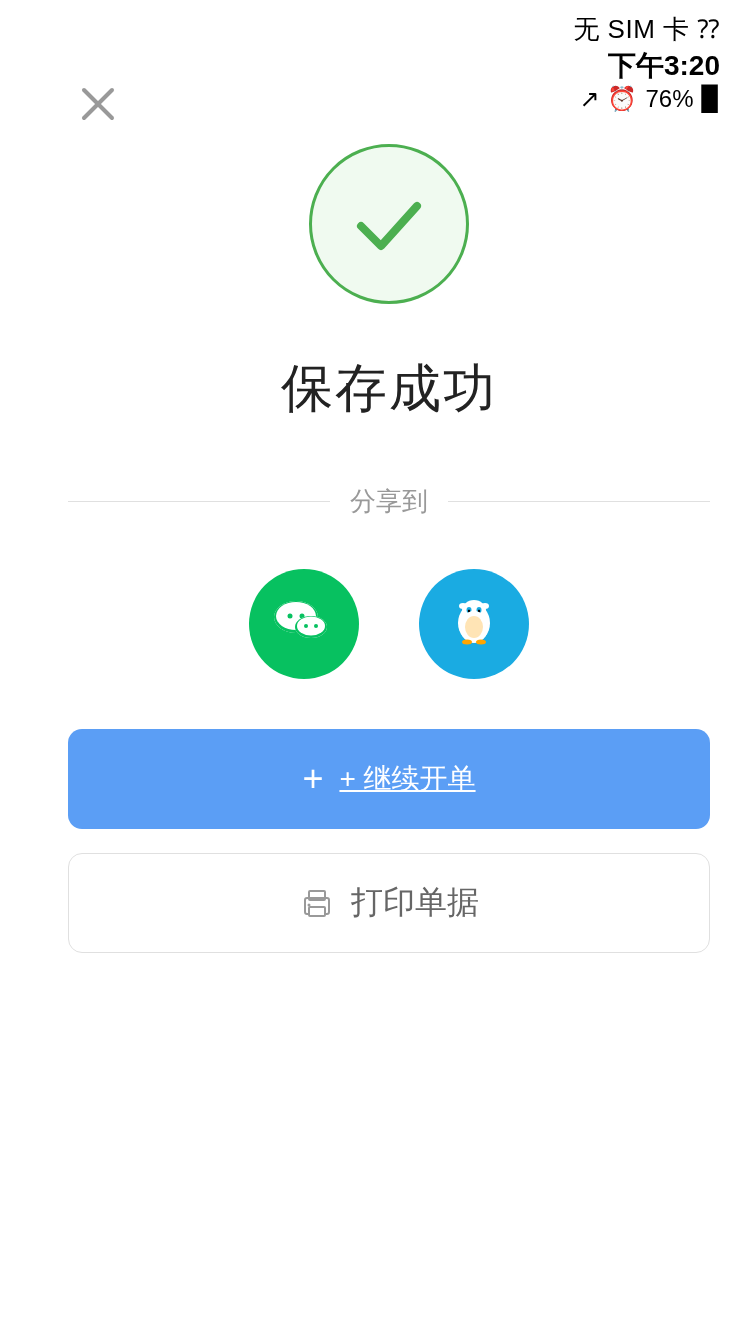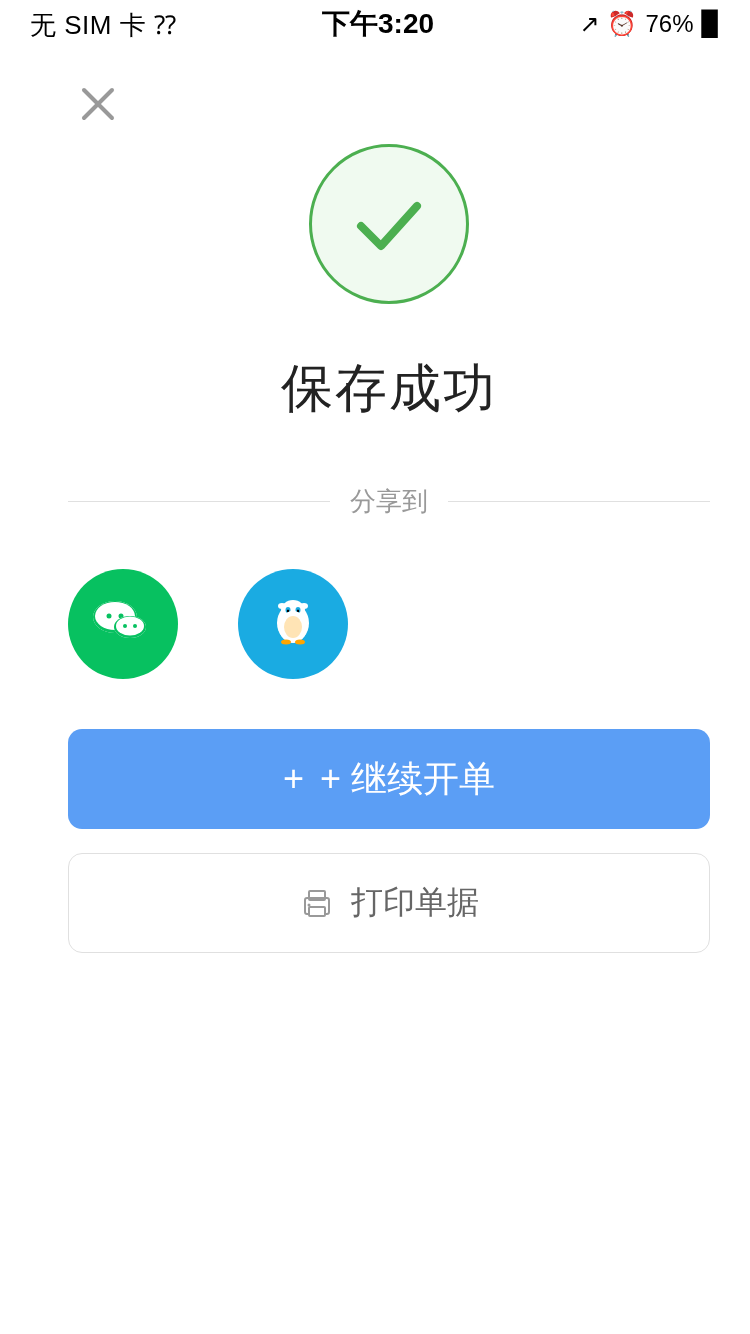--- a/index.html
+++ b/index.html
@@ -11,24 +11,25 @@
       background: #ffffff;
       font-family: -apple-system, "PingFang SC", "Helvetica Neue", sans-serif;
       display: flex;
       flex-direction: column;
     }
 
     
     .status-bar {
       display: flex;
       justify-content: space-between;
-      align-items: center;
+      align-items: flex-end;
       padding: 10px 30px 6px 30px;
       height: 44px;
       background: #ffffff;
+      flex-direction: column;
     }
 
     .status-left {
       font-size: 26px;
       font-weight: 500;
       color: #000;
       letter-spacing: 0.5px;
     }
 
     .status-center {
@@ -98,21 +99,21 @@
       color: #222222;
       letter-spacing: 2px;
     }
 
     
     .share-section {
       width: 100%;
       margin-top: 60px;
       display: flex;
       flex-direction: column;
-      align-items: flex-start;
+      align-items: center;
     }
 
     .share-divider {
       width: 100%;
       display: flex;
       align-items: center;
       gap: 20px;
       margin-bottom: 50px;
     }
 
@@ -280,21 +281,21 @@
           <ellipse cx="46" cy="17" rx="4" ry="3" fill="white"></ellipse>
         </svg>
       </button>
     </div>
   </div>
 
   <div class="action-buttons">
 
     <button class="action-btn btn-primary">
       <span style="font-size:36px;">+</span>
-      <span style="font-size:36px;">+ 继续开单</span>
+      <span style="font-size:28px;text-decoration:underline;">+ 继续开单</span>
     </button>
 
     <button class="action-btn btn-secondary">
       <svg width="36" height="36" viewBox="0 0 36 36" fill="none" xmlns="http://www.w3.org/2000/svg">
         <rect x="6" y="13" width="24" height="16" rx="2" stroke="#999" stroke-width="2" fill="none"></rect>
         <rect x="10" y="6" width="16" height="9" rx="1" stroke="#999" stroke-width="2" fill="none"></rect>
         <rect x="10" y="22" width="16" height="9" rx="1" stroke="#999" stroke-width="2" fill="white"></rect>
         <circle cx="10" cy="20" r="1.5" fill="#999"></circle>
       </svg>
       <span>打印单据</span>

